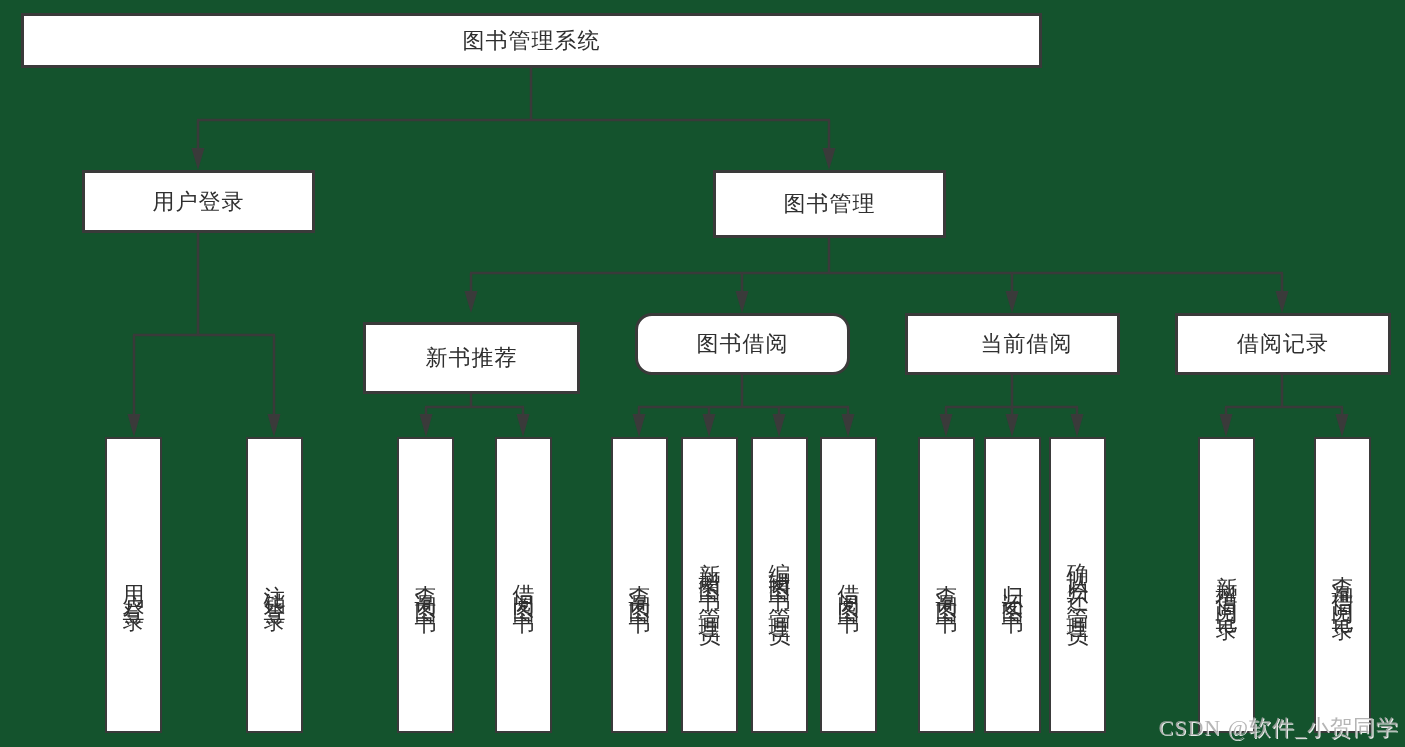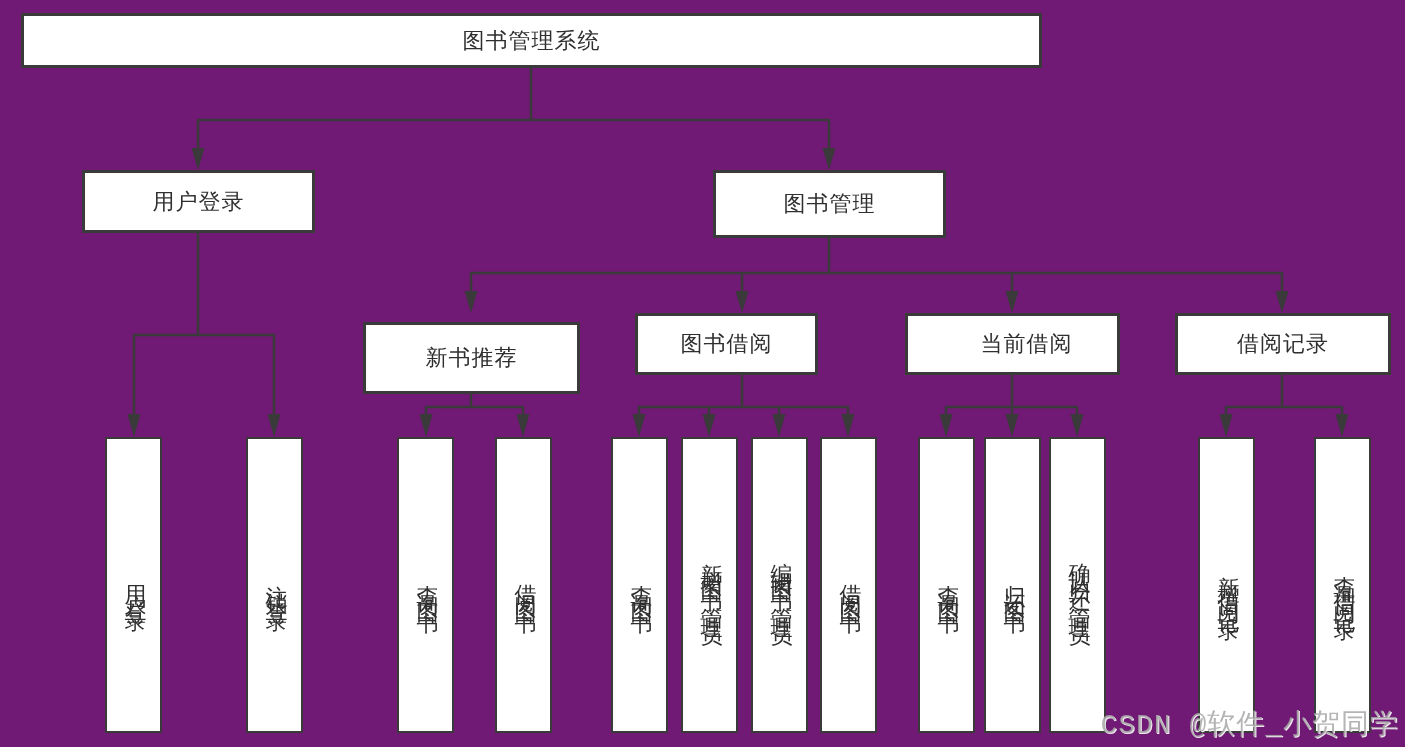--- a/index.html
+++ b/index.html
@@ -1,21 +1,21 @@
 <!DOCTYPE html>
 <html><head>
 <meta charset="utf-8">
 <style>
   html, body { margin: 0; padding: 0; background: #ffffff; }
   .canvas {
     position: relative;
     width: 1405px;
     height: 747px;
-    background: #701a75;
-    font-family: Liberation Mono, monospace;
+    background: #14532d;
+    font-family: Liberation Serif, serif;
     color: #2f2f2f;
     overflow: hidden;
   }
   .connectors {
     position: absolute;
     left: 0; top: 0;
     width: 1405px; height: 747px;
   }
   .node {
     position: absolute;
@@ -38,36 +38,36 @@
     text-orientation: mixed;
     line-height: 1;
     letter-spacing: 9px;
     font-size: 22px;
   }
   
   .n-root { left: 21px;   top: 13px;  width: 1021px; height: 55px; }
   .n-l2a  { left: 82px;   top: 170px; width: 233px;  height: 63px; }
   .n-l2b  { left: 713px;  top: 170px; width: 233px;  height: 68px; }
   .n-l3a  { left: 363px;  top: 322px; width: 217px;  height: 72px; }
-  .n-l3b  { left: 635px;  top: 313px; width: 183px;  height: 62px; }
+  .n-l3b  { left: 635px;  top: 313px; width: 215px;  height: 62px; border-radius: 17px; }
   .n-l3c  { left: 905px;  top: 313px; width: 215px;  height: 62px; padding-left: 28px; }
   .n-l3d  { left: 1175px; top: 313px; width: 216px;  height: 62px; }
   .leaf   { top: 437px; width: 57px; height: 296px; }
   .n-a1 { left: 105px; }  .n-a2 { left: 246px; }
   .n-b1 { left: 397px; }  .n-b2 { left: 495px; }
   .n-c1 { left: 611px; }  .n-c2 { left: 681px; }
   .n-c3 { left: 751px; }  .n-c4 { left: 820px; }
   .n-d1 { left: 918px; }  .n-d2 { left: 984px; }
   .n-d3 { left: 1049px; }
   .n-e1 { left: 1198px; } .n-e2 { left: 1314px; }
   .watermark {
     position: absolute;
     right: 6px;
     bottom: 4px;
-    font-size: 28px;
+    font-size: 22px;
     color: rgba(168,168,168,0.85);
     letter-spacing: 1px;
     text-shadow: 1px 1px 0 rgba(255,255,255,0.9);
     white-space: nowrap;
   }
 </style>
 </head>
 <body>
 
 <div class="canvas">

